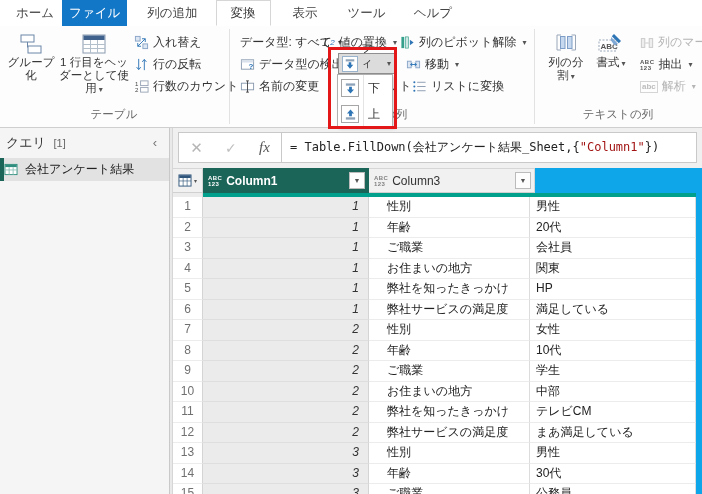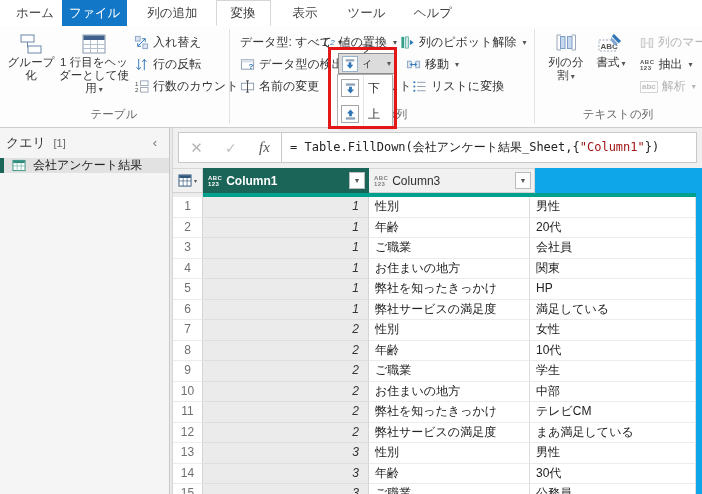--- a/index.html
+++ b/index.html
@@ -59,22 +59,22 @@
           box-sizing:border-box;line-height:29px;padding-left:8px;white-space:nowrap;overflow:hidden;
           font-family:"DejaVu Sans Mono","Liberation Mono",monospace;font-size:12px;color:#222;}
   .finput .str{color:#a31515;}
 
   
   .sidebar{position:absolute;top:128px;left:0;width:170px;bottom:0;background:#f5f5f5;
            border-right:1px solid #c9c9c9;box-sizing:border-box;}
   .sb-head{position:relative;height:30px;line-height:30px;padding-left:6px;font-size:13px;color:#333;}
   .sb-head .cnt{font-size:11px;color:#666;margin-left:4px;}
   .sb-collapse{position:absolute;right:12px;top:0;color:#777;font-size:13px;cursor:pointer;}
-  .sb-item{position:relative;height:15px;display:flex;align-items:center;background:#e2e2e2;
-           border-left:4px solid #1b6458;padding-left:8px;gap:7px;font-size:12px;color:#222;cursor:pointer;}
+  .sb-item{position:relative;height:23px;display:flex;align-items:center;background:#e2e2e2;
+           border-left:4px solid #1b6458;gap:7px;font-size:12px;color:#222;cursor:pointer;}
   .vsplit{position:absolute;top:128px;left:170px;width:3px;bottom:0;background:#e9e9e9;border-right:1px solid #d6d6d6;box-sizing:border-box;}
 
   
   .grid{position:absolute;top:168px;left:173px;right:0;bottom:0;overflow:hidden;background:#0ea5e9;}
   .ghead{display:flex;height:25px;}
   .hcell{box-sizing:border-box;display:flex;align-items:center;background:#f1f1f1;
          border-right:1px solid #d6d6d6;border-top:1px solid #d6d6d6;border-bottom:1px solid #d0d0d0;
          padding:0 3px;position:relative;cursor:pointer;}
   .hcell.corner{width:30px;justify-content:center;gap:2px;}
   .hcell.sel{background:#1b6458;border-color:#1b6458;color:#fff;}
@@ -85,21 +85,21 @@
   .filterbtn{width:16px;height:17px;background:#fdfdfd;border:1px solid #bbb;box-sizing:border-box;
              display:flex;align-items:center;justify-content:center;font-size:7px;color:#555;flex:none;cursor:pointer;}
   .qbar{display:flex;height:4px;}
   .qbar .qspacer{width:30px;background:#ececec;border-right:1px solid #d6d6d6;box-sizing:border-box;}
   .qbar .qteal{width:493px;background:#00a08c;}
   .row{display:flex;height:20.5px;box-sizing:border-box;}
   .cell{box-sizing:border-box;line-height:19.5px;font-size:12px;overflow:hidden;white-space:nowrap;cursor:default;}
   .cell.num{width:30px;text-align:center;color:#707070;background:#fff;border-right:1px solid #d4d4d4;border-bottom:1px solid #ececec;}
   .cell.c1{width:166px;background:#ebebeb;font-style:italic;text-align:right;padding-right:9px;color:#333;
            border-right:1px solid #d4d4d4;border-bottom:1px solid #dedede;}
-  .cell.c2{width:161px;background:#fff;padding-left:6px;color:#222;border-right:1px solid #dcdcdc;border-bottom:1px solid #ececec;}
+  .cell.c2{width:161px;background:#fff;padding-left:18px;color:#222;border-right:1px solid #dcdcdc;border-bottom:1px solid #ececec;}
   .cell.c3{width:166px;background:#fff;padding-left:6px;color:#222;border-right:1px solid #dcdcdc;border-bottom:1px solid #ececec;}
 </style>
 </head>
 <body>
 
 <div id="app">
 
   <div class="tabs">
     <div class="tab t1">ホーム</div>
     <div class="tab file">ファイル</div>

